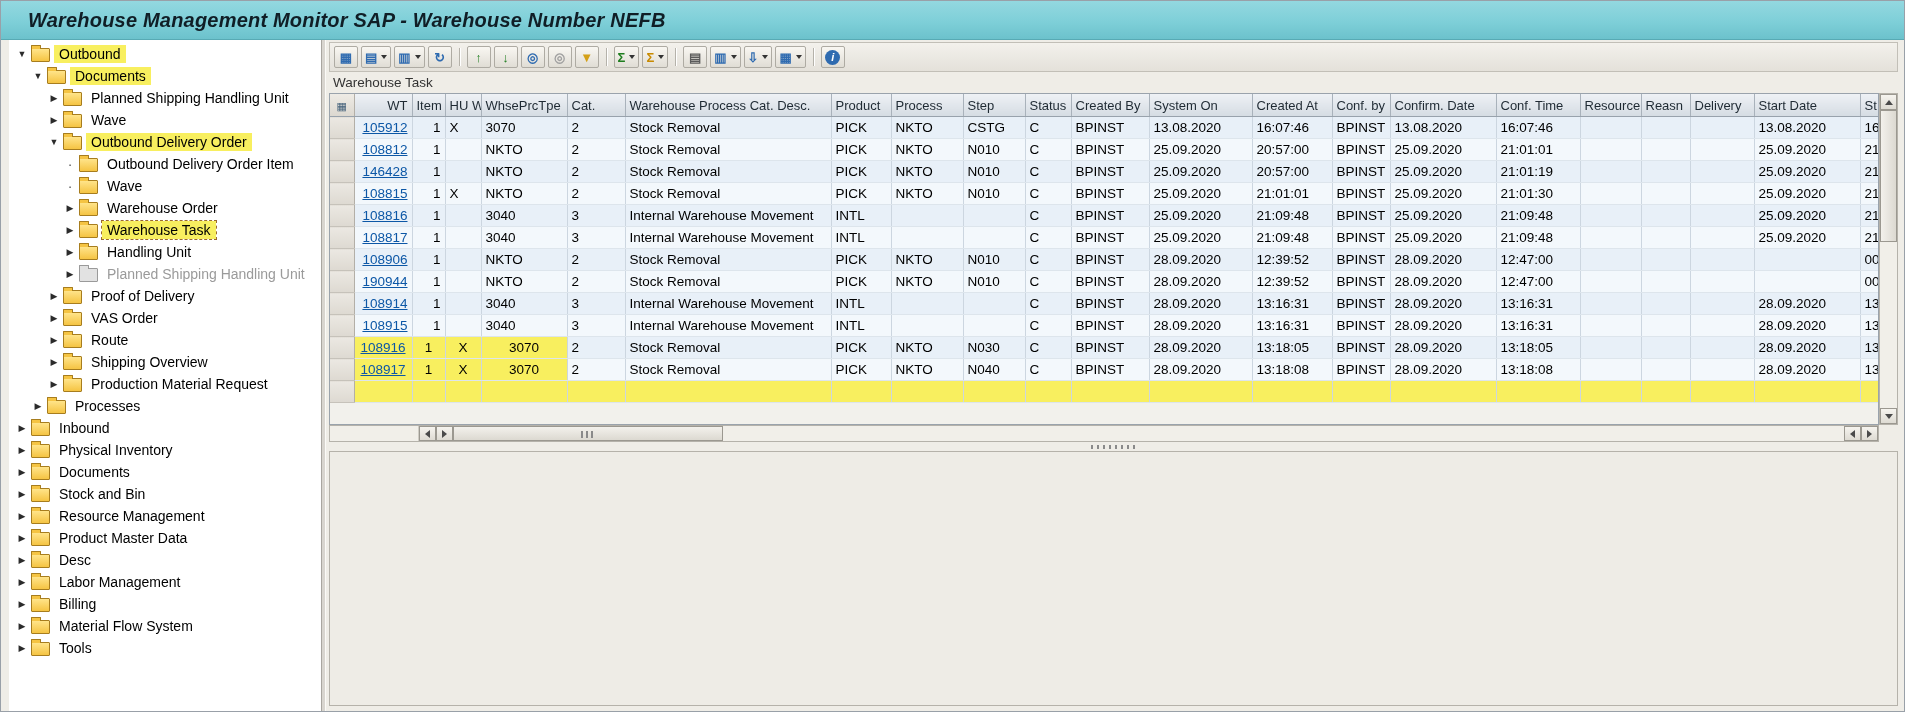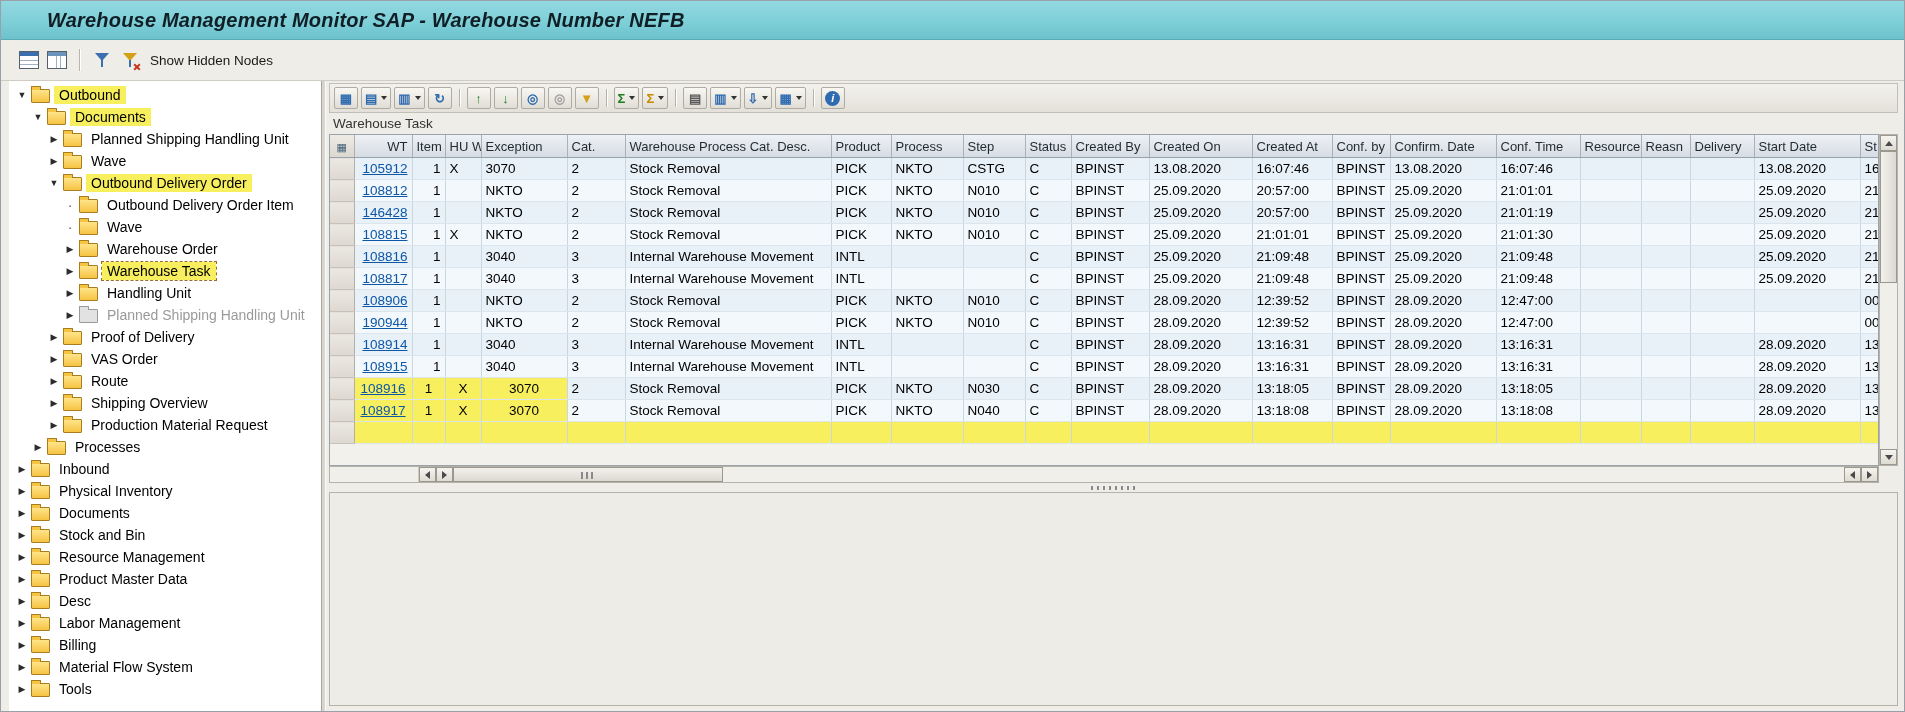--- a/index.html
+++ b/index.html
@@ -2,21 +2,21 @@
 <html><head>
 <meta charset="utf-8">
 <style>
   html,body{margin:0;padding:0;}
   body{width:1905px;height:712px;overflow:hidden;background:#fff;
        font-family:"Liberation Sans", sans-serif;-webkit-font-smoothing:antialiased;}
   .app{width:1905px;height:712px;box-sizing:border-box;border:1px solid #99a0a8;
        display:flex;flex-direction:column;background:#efede7;}
 
   
-  .titlebar{height:38px;flex:0 0 38px;display:flex;align-items:center;padding-left:46px;
+  .titlebar{height:38px;flex:0 0 38px;display:flex;align-items:center;padding-left:27px;
     background:linear-gradient(180deg,#93d8e0 0%,#7ecfd8 55%,#6cc2cc 100%);
     border-bottom:1px solid #58aab4;}
   .title-text{font-size:20px;font-weight:bold;font-style:italic;color:#101e26;letter-spacing:.2px;}
 
   
   .main-toolbar{height:40px;flex:0 0 40px;display:flex;align-items:center;padding-left:14px;
     background:#efede7;border-bottom:1px solid #cfccc4;}
   .tb-btn{width:28px;height:28px;background:transparent;border:1px solid transparent;
     display:flex;align-items:center;justify-content:center;position:relative;padding:0;cursor:pointer;}
   .tb-sep{width:1px;height:22px;background:#b8b5ad;box-shadow:1px 0 0 #ffffff;margin:0 8px;}
@@ -125,39 +125,20 @@
 </style>
 </head>
 <body>
 
 <div class="app">
 
   <div class="titlebar">
     <span class="title-text">Warehouse Management Monitor SAP - Warehouse Number NEFB</span>
   </div>
 
-  <div class="main-toolbar">
-    <span id="main-toolbar-icons" style="display:flex;align-items:center;">
-        <button class="tb-btn">
-          <span class="ic-grid-blue"></span>
-        </button>
-        <button class="tb-btn">
-          <span class="ic-grid-cols"></span>
-        </button>
-        <span class="tb-sep"></span>
-        <button class="tb-btn">
-          <span class="ic-funnel"></span>
-        </button>
-        <button class="tb-btn">
-          <span class="ic-funnel gold"></span>
-          <span class="x-mark"></span>
-        </button>
-      </span>
-    <span class="tb-label">Show Hidden Nodes</span>
-  </div>
 
   <div class="content">
     <div class="gutter"></div>
 
     <div class="tree-panel">
       <div id="tree-items">
           <div class="tree-row">
             <span class="indent" style="width: 6px;"></span>
             <span class="toggle">▼</span>
             <span class="folder"></span>
@@ -422,29 +403,29 @@
                 <col style="width: 64px;">
                 <col style="width: 106px;">
                 <col style="width: 18px;">
               </colgroup>
               <thead>
                 <tr>
                   <th class="sel-h"><span class="corner-glyph">▦</span></th>
                   <th class="al-r">WT</th>
                   <th class="al-r">Item</th>
                   <th>HU WT</th>
-                  <th>Exception</th>
+                  <th>WhsePrcTpe</th>
                   <th>Cat.</th>
                   <th>Warehouse Process Cat. Desc.</th>
                   <th>Product</th>
                   <th>Process</th>
                   <th>Step</th>
                   <th>Status</th>
                   <th>Created By</th>
-                  <th>Created On</th>
+                  <th>System On</th>
                   <th>Created At</th>
                   <th>Conf. by</th>
                   <th>Confirm. Date</th>
                   <th>Conf. Time</th>
                   <th>Resource</th>
                   <th>Reasn</th>
                   <th>Delivery</th>
                   <th>Start Date</th>
                   <th>St</th>
                 </tr>

